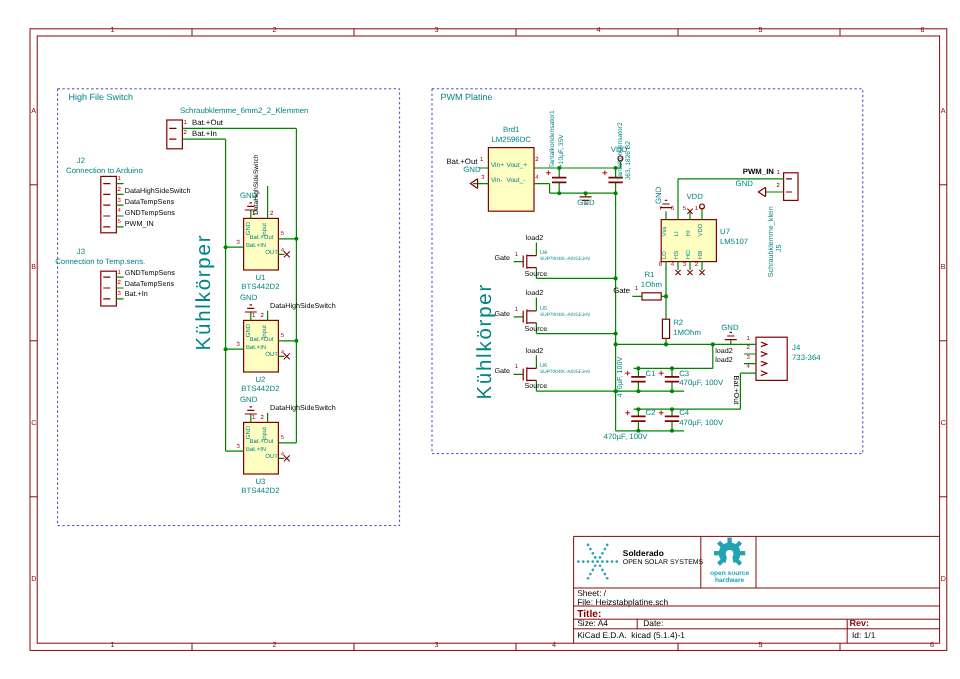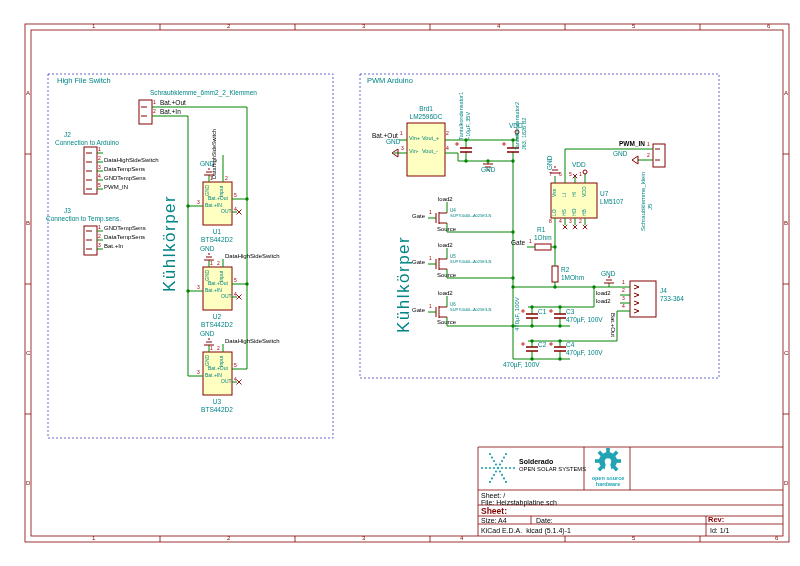--- a/index.html
+++ b/index.html
@@ -252,21 +252,21 @@
 <span class="s p5 rot" style="left:219px;top:367px">Input</span>
 <span class="s p5" style="left:208px;top:366px">Bat.+Out</span>
 <span class="s p5" style="left:205px;top:373px">Bat.+IN</span>
 <span class="s p5" style="left:221px;top:379px">OUT</span>
 <span class="s r" style="left:197px;top:370px">3</span>
 <span class="s r" style="left:234px;top:363px">5</span>
 <span class="s r" style="left:234px;top:377px">4</span>
 <span class="s t ctr" style="left:197px;top:399px;width:40px">U3</span>
 <span class="s t ctr" style="left:197px;top:407px;width:40px">BTS442D2</span>
 
-<span class="s t7" style="left:367px;top:77px">PWM Arduino</span>
+<span class="s t7" style="left:367px;top:77px">PWM Platine</span>
 
 <span class="s t ctr" style="left:407px;top:106px;width:38px">Brd1</span>
 <span class="s t ctr" style="left:403px;top:114px;width:46px">LM2596DC</span>
 <span class="s k" style="left:372px;top:133px">Bat.+Out</span>
 <span class="s r" style="left:400px;top:131px">1</span>
 <span class="s r" style="left:401px;top:146px">3</span>
 <span class="s r" style="left:446px;top:131px">2</span>
 <span class="s r" style="left:446px;top:146px">4</span>
 <span class="s t" style="left:386px;top:139px">GND</span>
 <span class="s p" style="left:409px;top:136px">Vin+</span>
@@ -358,20 +358,20 @@
 <span class="s t" style="left:660px;top:288px">J4</span>
 <span class="s t" style="left:660px;top:296px">733-364</span>
 <span class="s k6 rot90" style="left:616px;top:313px">Bat.+Out</span>
 
 <span class="s brand" style="left:519px;top:458px">Solderado</span>
 <span class="s brand2" style="left:519px;top:467px">OPEN SOLAR SYSTEMS</span>
 <span class="s oshw" style="left:582px;top:476px">open source</span>
 <span class="s oshw" style="left:582px;top:482px">hardware</span>
 <span class="s tb" style="left:481px;top:492px">Sheet: /</span>
 <span class="s tb" style="left:481px;top:499px">File: Heizstabplatine.sch</span>
-<span class="s tbb" style="left:481px;top:507px">Sheet:</span>
+<span class="s tbb" style="left:481px;top:507px">Title:</span>
 <span class="s tb" style="left:481px;top:517px">Size: A4</span>
 <span class="s tb" style="left:536px;top:517px">Date:</span>
 <span class="s tbb" style="left:708px;top:516px;font-size:7.5px">Rev:</span>
 <span class="s tb" style="left:481px;top:527px">KiCad E.D.A.  kicad (5.1.4)-1</span>
 <span class="s tb" style="left:710px;top:527px">Id: 1/1</span>
 
 </div>
 
 </body></html>

